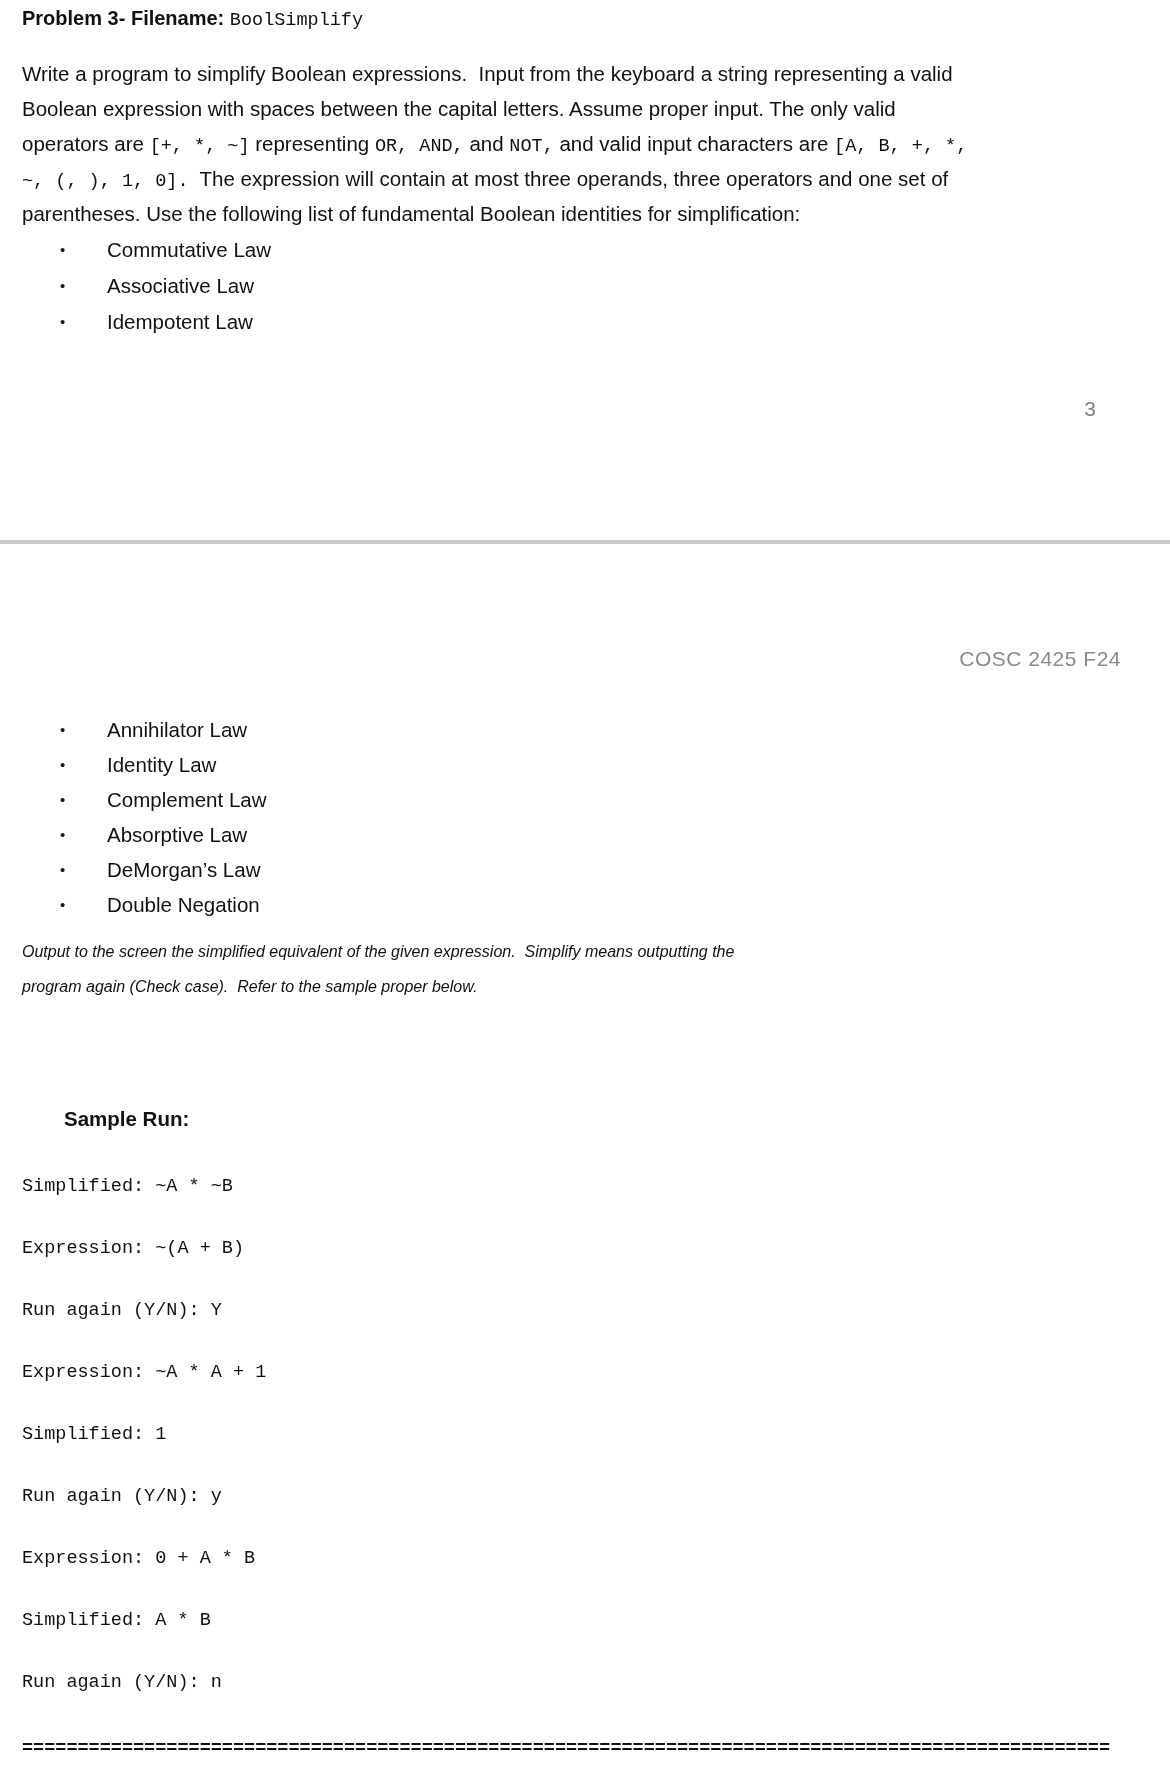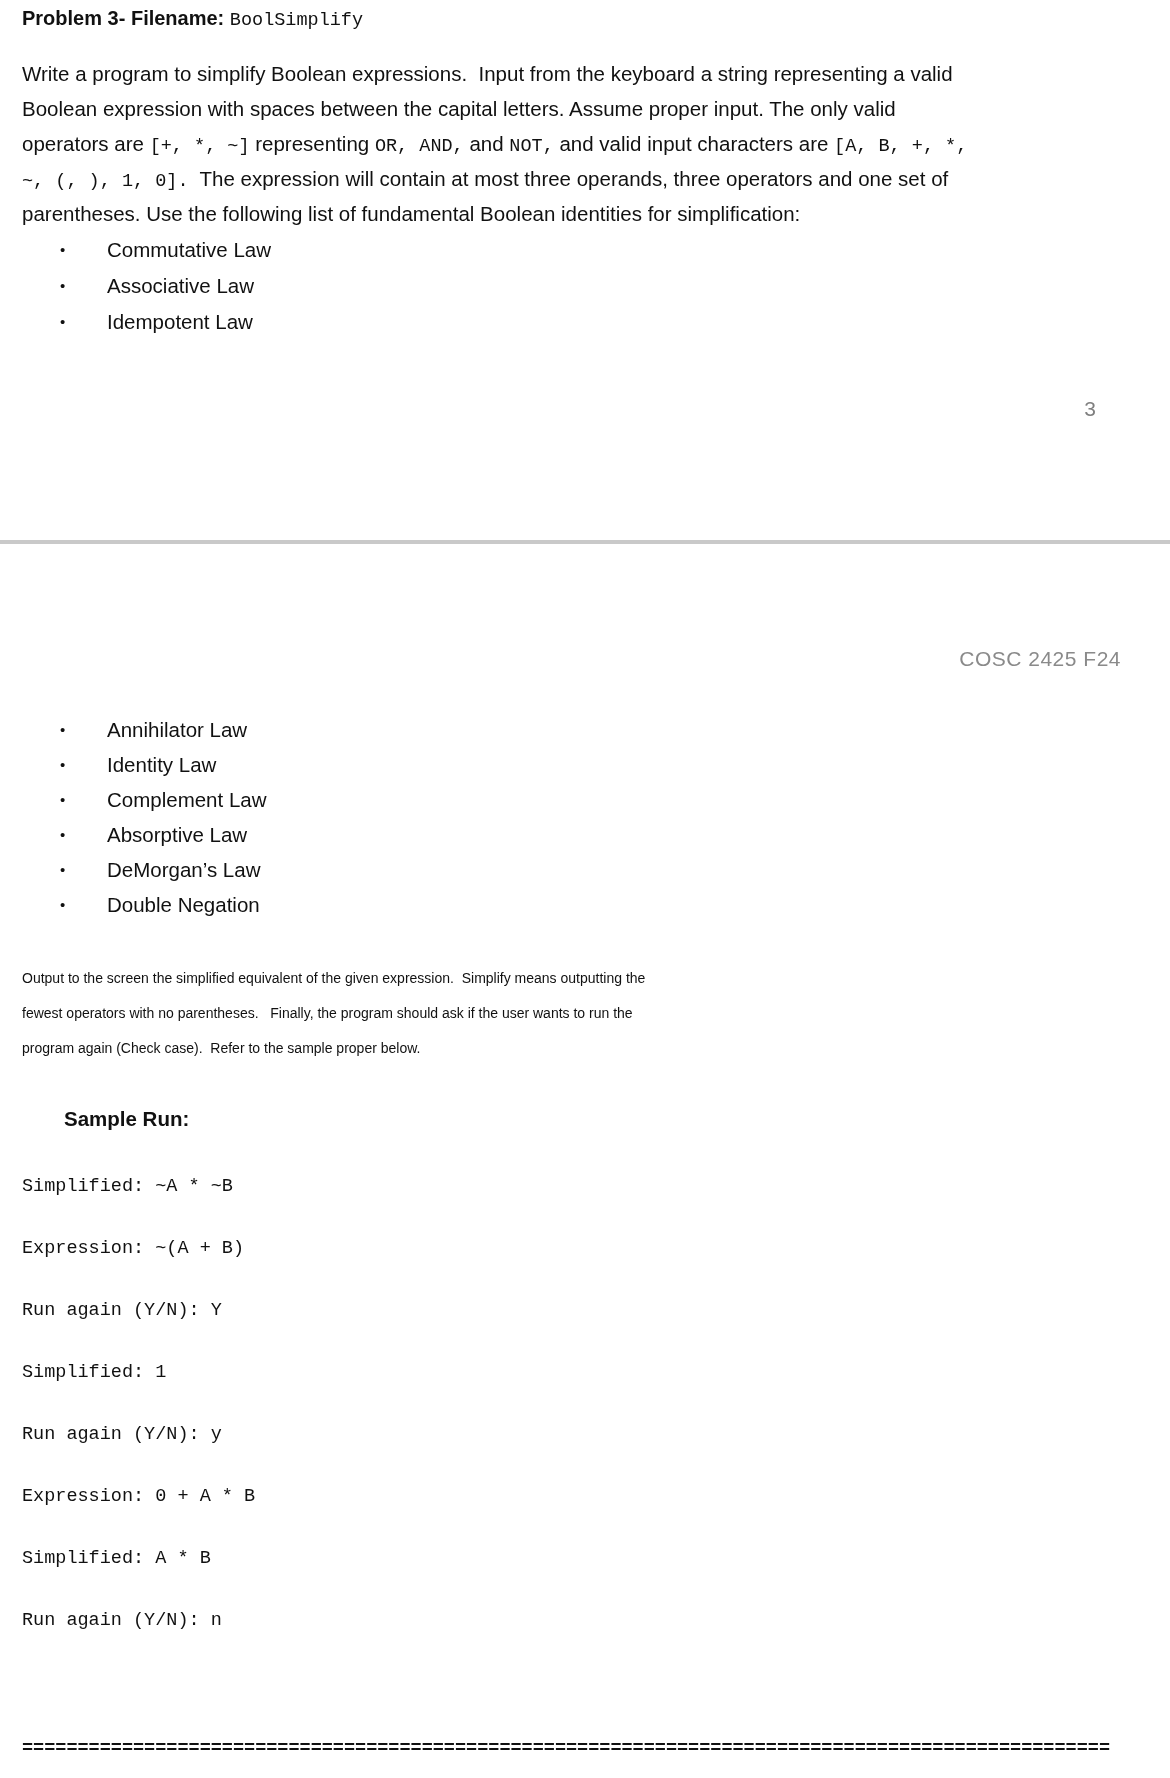--- a/index.html
+++ b/index.html
@@ -35,21 +35,21 @@
     font-size:21px;color:#7f7f7f;
   }
   .page-divider{
     position:absolute;left:0;top:540px;width:1170px;height:4px;background:#c9c9c9;
   }
   .course-header{
     position:absolute;top:646px;right:49px;height:26px;line-height:26px;
     font-size:21px;color:#8a8a8a;letter-spacing:0.5px;
   }
   
-  .output-para{position:absolute;left:22px;top:961px;width:1140px;font-size:14px;}
+  .output-para{position:absolute;left:22px;top:934px;width:1140px;font-size:16px;font-style:italic;}
   .output-para .line{height:35px;line-height:35px;}
   
   .sample-heading{
     position:absolute;left:22px;top:1105px;height:27px;line-height:27px;
     font-size:20.5px;font-weight:bold;white-space:pre;margin-left:42px;
   }
   .sample-lines{position:absolute;left:22px;top:1156px;width:1140px;}
   .sample-lines .line{height:62px;line-height:62px;font-family:"Liberation Mono","DejaVu Sans Mono",monospace;font-size:18.5px;}
   .separator{
     position:absolute;left:22px;top:1736px;width:1140px;height:26px;line-height:26px;
@@ -88,30 +88,30 @@
     <div class="law-item"><span class="bullet">•</span><span>Annihilator Law</span></div>
     <div class="law-item"><span class="bullet">•</span><span>Identity Law</span></div>
     <div class="law-item"><span class="bullet">•</span><span>Complement Law</span></div>
     <div class="law-item"><span class="bullet">•</span><span>Absorptive Law</span></div>
     <div class="law-item"><span class="bullet">•</span><span>DeMorgan’s Law</span></div>
     <div class="law-item"><span class="bullet">•</span><span>Double Negation</span></div>
   </div>
 
   <div class="output-para">
     <div class="line">Output to the screen the simplified equivalent of the given expression.  Simplify means outputting the</div>
-    <div class="line">fewest operators with no parentheses.   Finally, the program should ask if the user wants to run the</div>
     <div class="line">program again (Check case).  Refer to the sample proper below.</div>
   </div>
 
   <div class="sample-heading">Sample Run:</div>
 
   <div class="sample-lines">
     <div class="line">Simplified: ~A * ~B</div>
     <div class="line">Expression: ~(A + B)</div>
     <div class="line">Run again (Y/N): Y</div>
+    <div class="line">Expression: ~A * A + 1</div>
     <div class="line">Simplified: 1</div>
     <div class="line">Run again (Y/N): y</div>
     <div class="line">Expression: 0 + A * B</div>
     <div class="line">Simplified: A * B</div>
     <div class="line">Run again (Y/N): n</div>
   </div>
 
   <div class="separator">==================================================================================================</div>
 
 </div>

